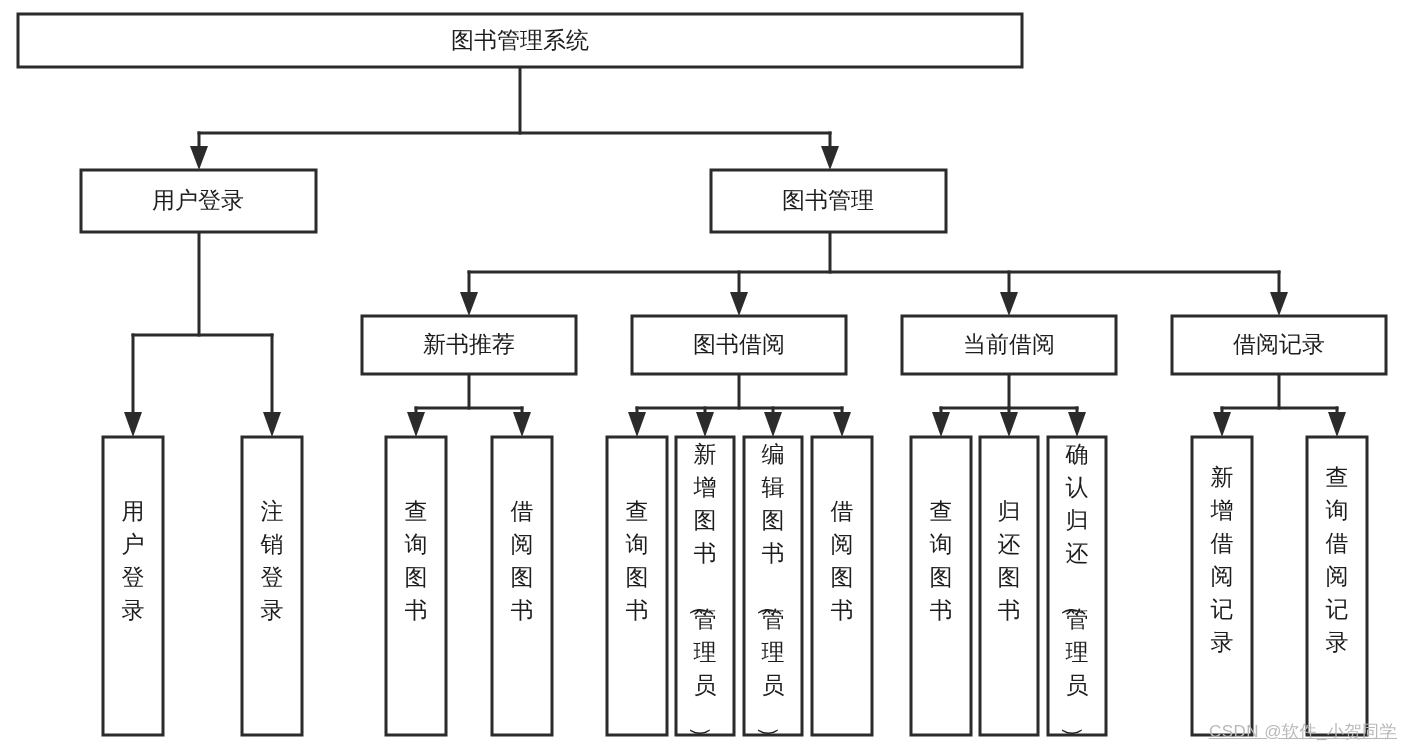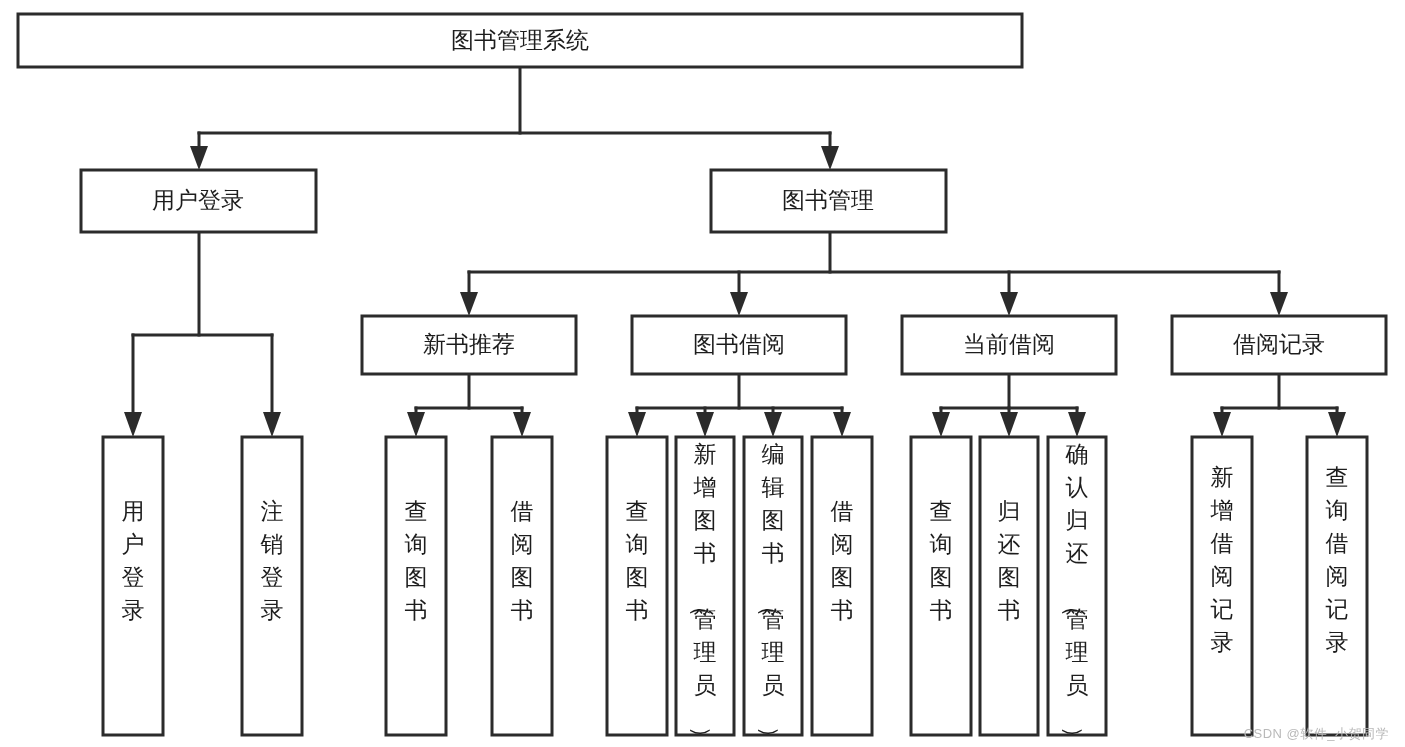--- a/index.html
+++ b/index.html
@@ -54,27 +54,28 @@
     dominant-baseline: middle;
   }
   .node-label-v {
     font-family: "Liberation Sans", "DejaVu Sans", sans-serif;
     font-size: 23px;
     fill: #1d1d1d;
     text-anchor: middle;
   }
   .watermark-text {
     position: absolute;
-    right: 16px;
+    right: 8px;
     bottom: 4px;
     font-family: "Liberation Sans", "DejaVu Sans", sans-serif;
-    font-size: 13px;
+    font-size: 17px;
     color: #b9b9b9;
     white-space: nowrap;
     letter-spacing: 0.5px;
+    text-decoration: underline;
   }
 </style>
 </head>
 <body>
 
 <div id="diagram-root">
 
   <svg id="diagram-svg" viewBox="0 0 1405 747">
 
     <g>

